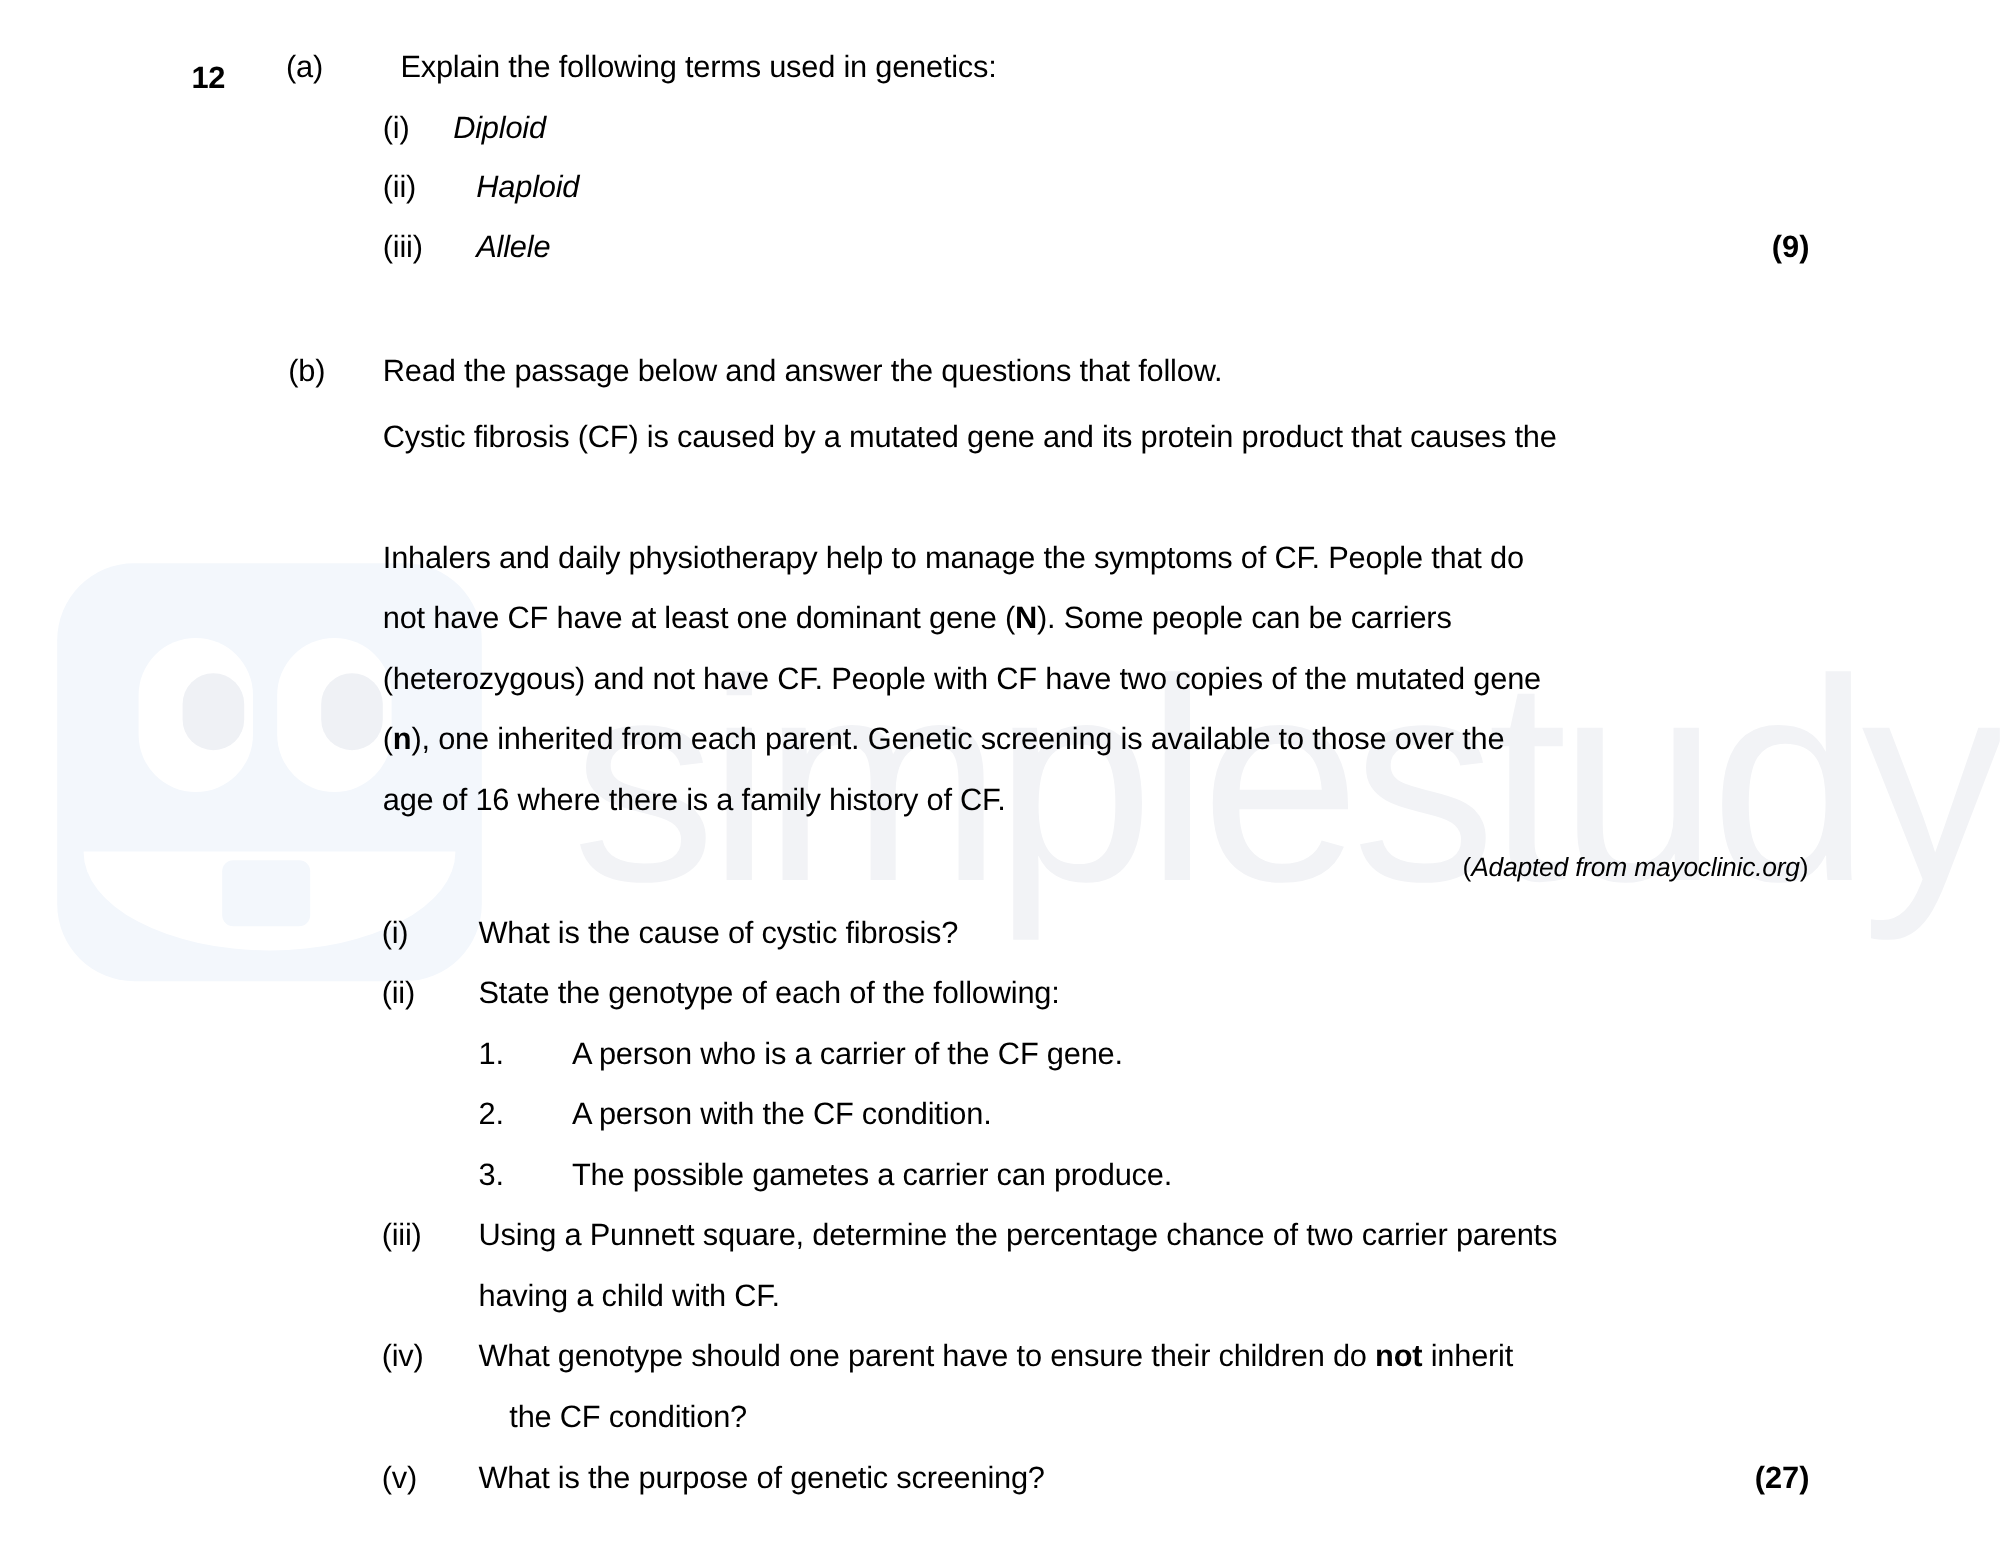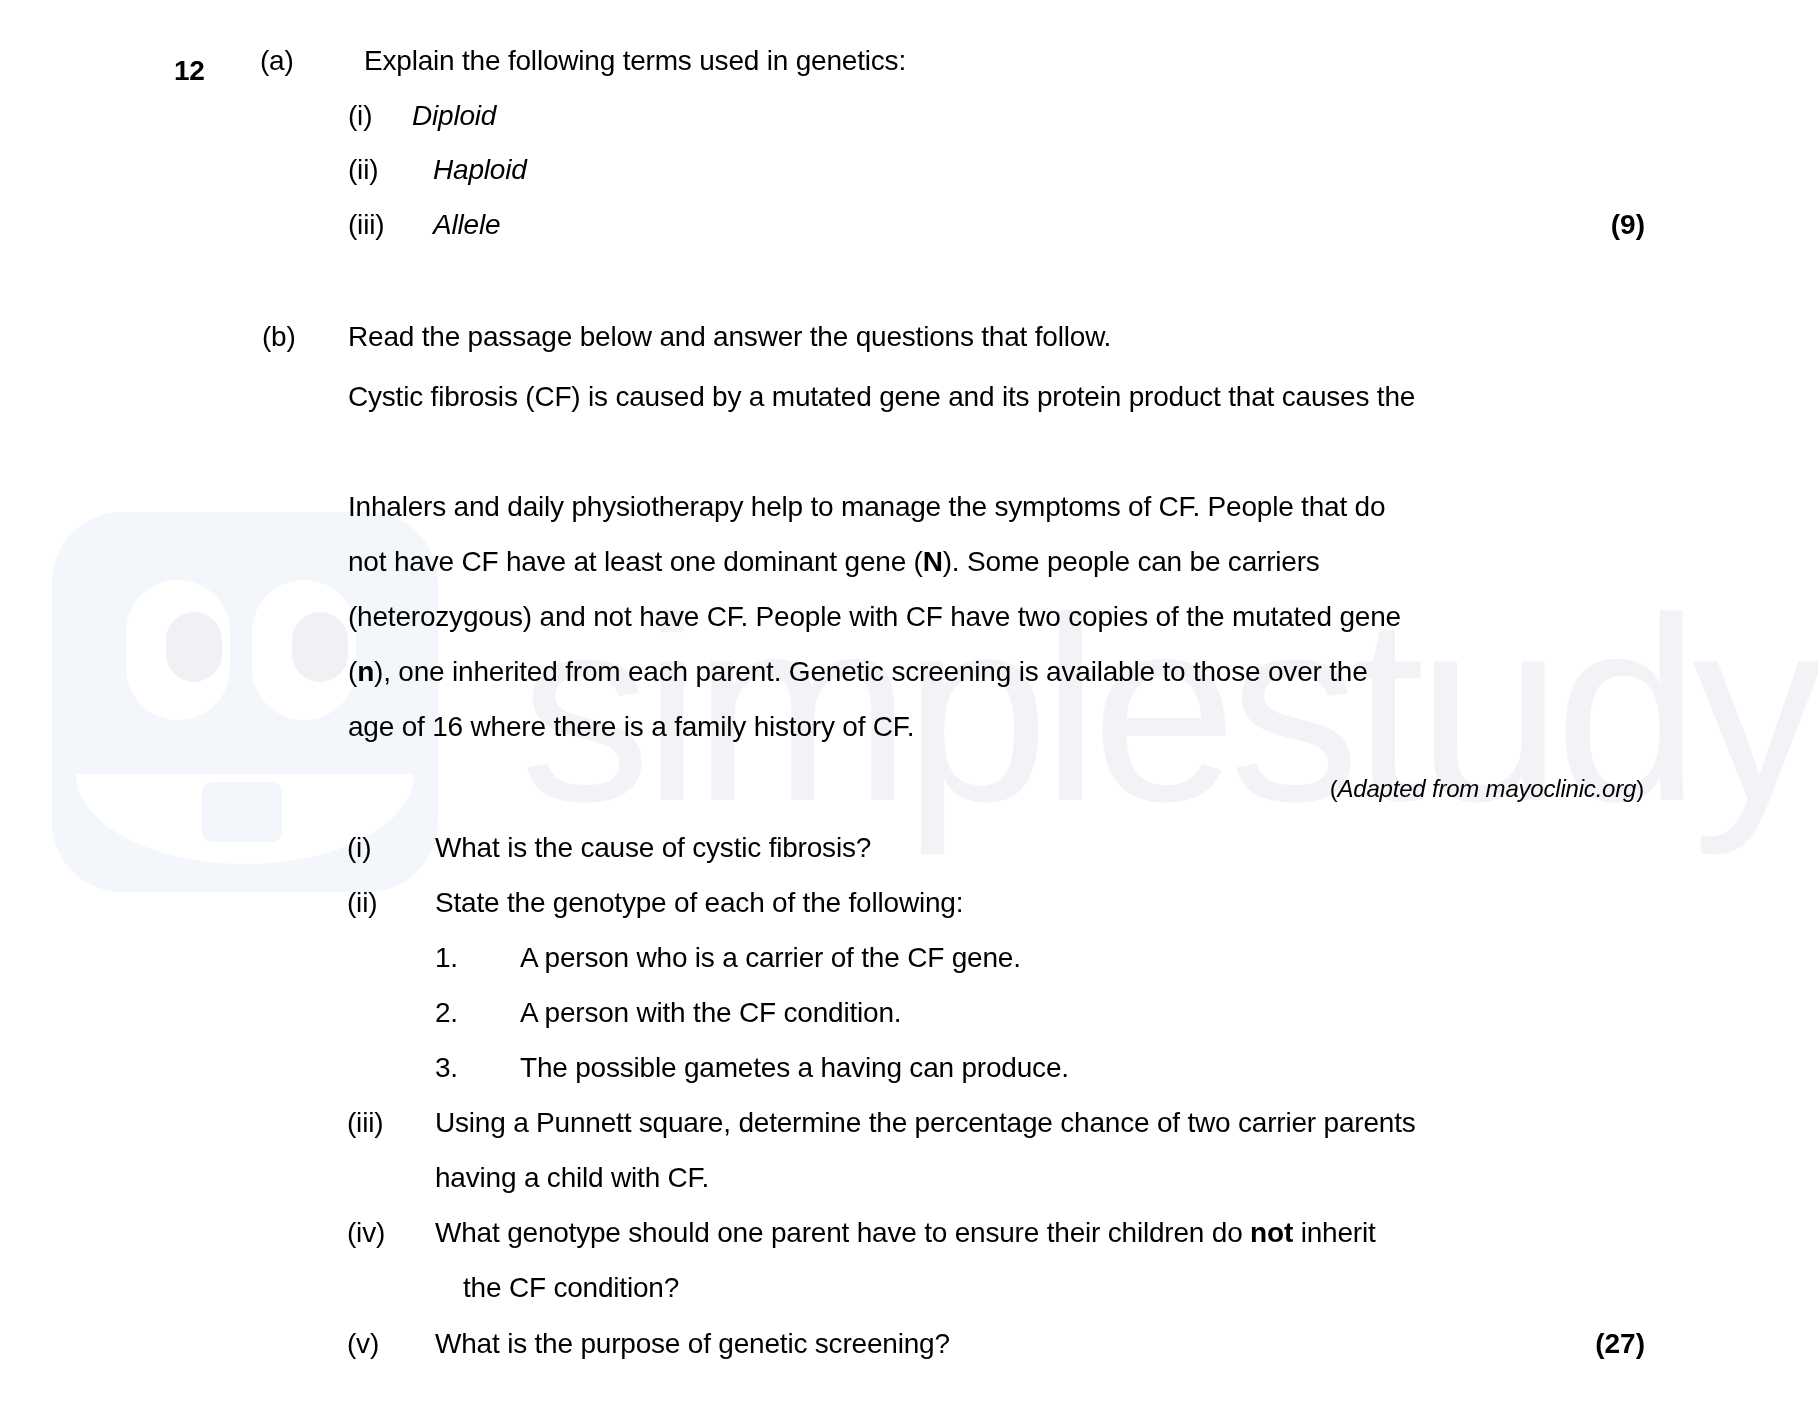--- a/index.html
+++ b/index.html
@@ -147,21 +147,21 @@
   <div class="ln" style="left:347px; top:886px;">(ii)</div>
   <div class="ln" style="left:435px; top:886px;">State the genotype of each of the following:</div>
 
   <div class="ln" style="left:435px; top:941px;">1.</div>
   <div class="ln" style="left:520px; top:941px;">A person who is a carrier of the CF gene.</div>
 
   <div class="ln" style="left:435px; top:996px;">2.</div>
   <div class="ln" style="left:520px; top:996px;">A person with the CF condition.</div>
 
   <div class="ln" style="left:435px; top:1051px;">3.</div>
-  <div class="ln" style="left:520px; top:1051px;">The possible gametes a having can produce.</div>
+  <div class="ln" style="left:520px; top:1051px;">The possible gametes a carrier can produce.</div>
 
   <div class="ln" style="left:347px; top:1106px;">(iii)</div>
   <div class="ln" style="left:435px; top:1106px;">Using a Punnett square, determine the percentage chance of two carrier parents</div>
   <div class="ln" style="left:435px; top:1161px;">having a child with CF.</div>
 
   <div class="ln" style="left:347px; top:1216px;">(iv)</div>
   <div class="ln" style="left:435px; top:1216px;"><span>What genotype should one parent have to ensure their children do </span><span class="bold">not</span><span> inherit</span></div>
   <div class="ln" style="left:435px; top:1271px;margin-left:28px;">the CF condition?</div>
 
   <div class="ln" style="left:347px; top:1327px;">(v)</div>

